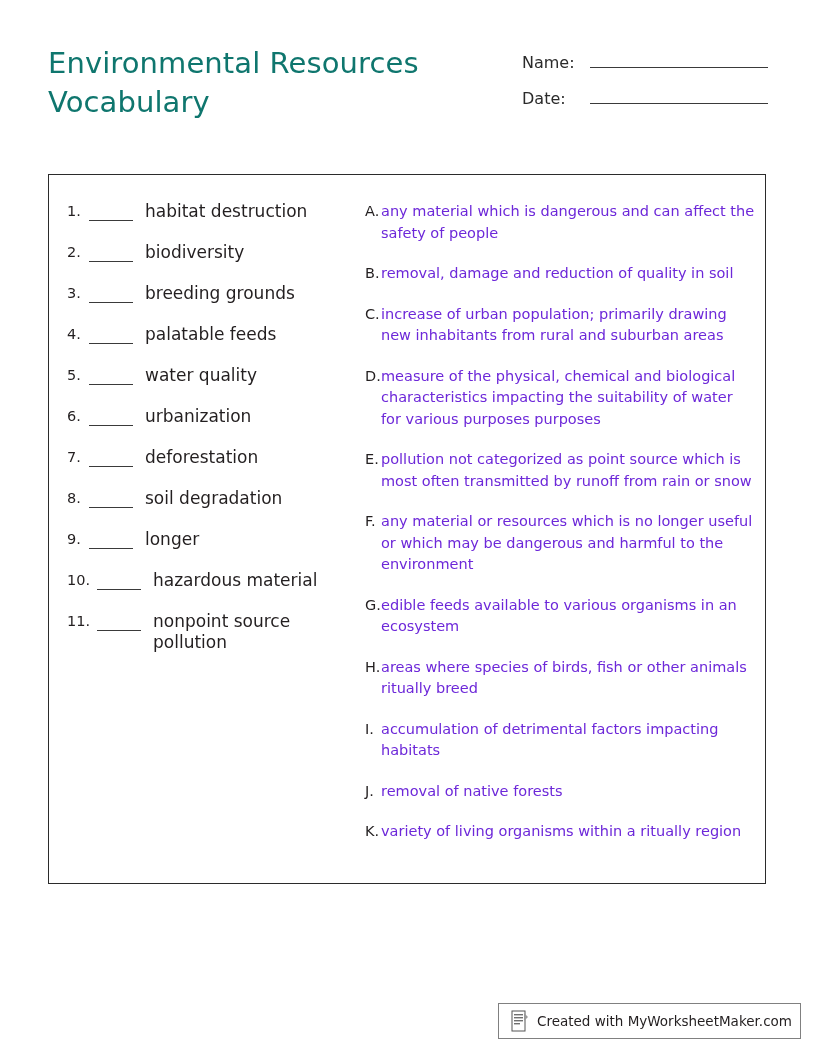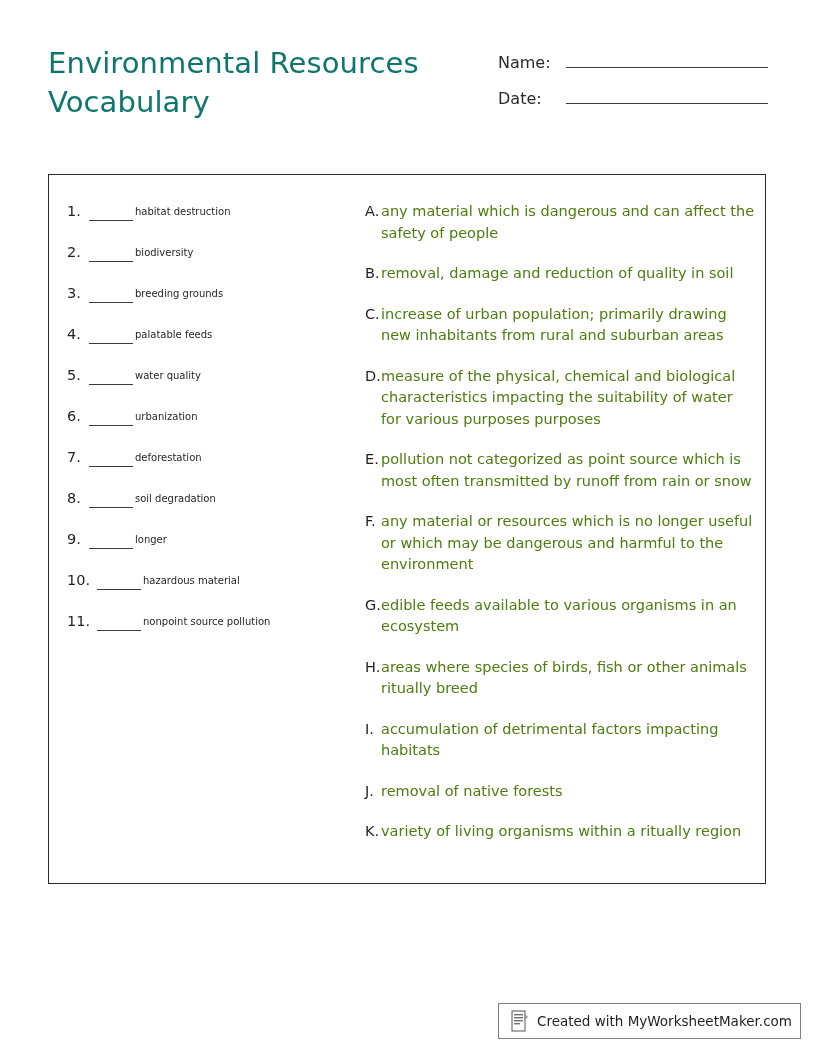--- a/index.html
+++ b/index.html
@@ -49,20 +49,21 @@
   .nd-row {
     display: flex;
     align-items: baseline;
     margin-bottom: 14px;
   }
   .nd-label {
     font-size: 16px;
     color: #2b2b2b;
     width: 62px;
     text-align: left;
+    margin-left: 24px;
   }
   .nd-line {
     flex: 1;
     border-bottom: 1.3px solid #3a3a3a;
     height: 17px;
     margin-left: 6px;
   }
 
   
   .box {
@@ -107,45 +108,45 @@
   }
   .term-blank {
     display: inline-block;
     width: 44px;
     flex: none;
     border-bottom: 1.3px solid #3a3a3a;
     height: 17px;
     margin-top: 2px;
   }
   .term-text {
-    font-size: 10px;
+    font-size: 17px;
     line-height: 21px;
     color: #231f20;
-    margin-left: 2px;
+    margin-left: 12px;
     max-width: 170px;
   }
   .term.wide .term-num { width: 30px; }
 
   
   .def {
     display: flex;
     align-items: flex-start;
     margin-bottom: 19px;
   }
   .def-letter {
     font-size: 14.5px;
     line-height: 21.5px;
     width: 16px;
     flex: none;
     color: #231f20;
   }
   .def-text {
     font-size: 14.5px;
     line-height: 21.5px;
-    color: #4d7c0f;
+    color: #6d28d9;
     flex: 1;
   }
 
   
   .badge {
     position: absolute;
     left: 498px;
     top: 1003px;
     width: 303px;
     height: 36px;

